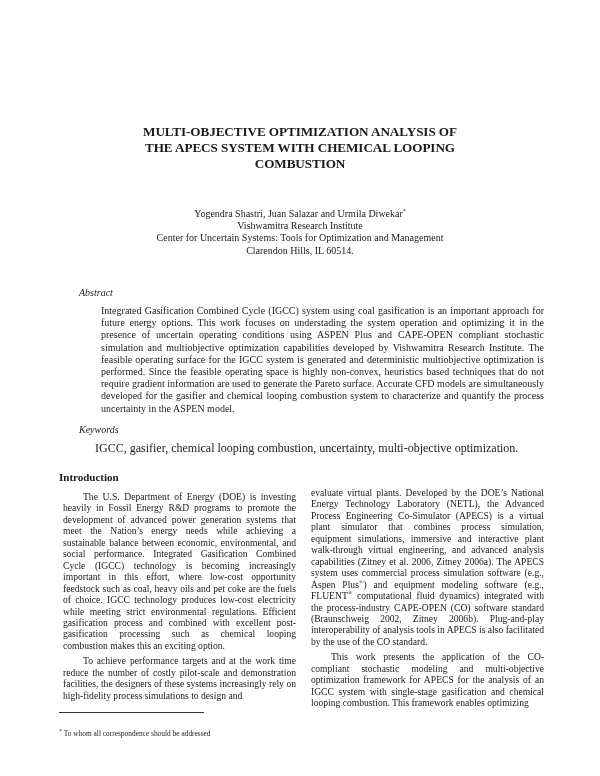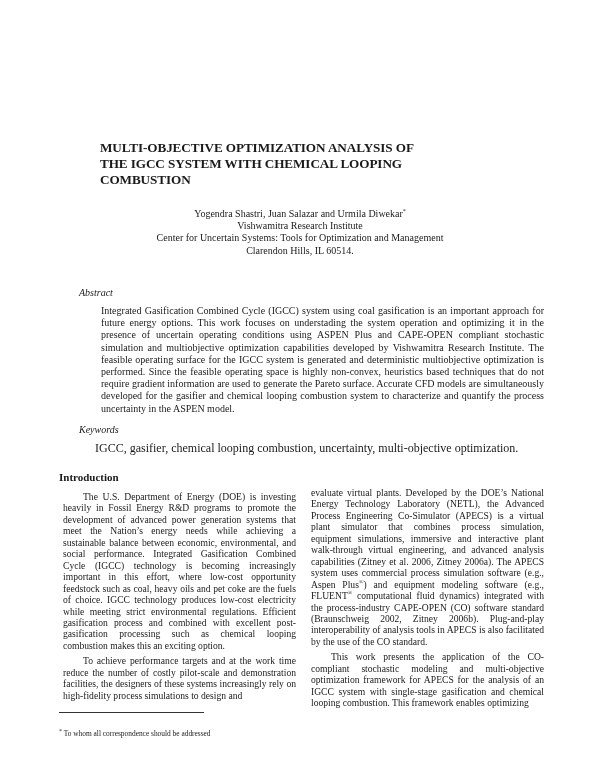--- a/index.html
+++ b/index.html
@@ -1,22 +1,22 @@
 <!DOCTYPE html>
 <html><head>
 <meta charset="utf-8">
 <style>
   html, body { margin: 0; padding: 0; background: #ffffff; }
   body {
     width: 600px; height: 776px; position: relative; overflow: hidden;
     font-family: "Liberation Serif", serif; color: #1a1a1a;
   }
   .title {
-    position: absolute; left: 100px; top: 140px; width: 400px;
-    font-weight: bold; font-size: 13.2px; line-height: 16px;
+    position: absolute; left: 100px; top: 124px; width: 400px;
+    text-align: center; font-weight: bold; font-size: 13.2px; line-height: 16px;
     letter-spacing: -0.1px;
   }
   .authors {
     position: absolute; left: 100px; top: 208px; width: 400px;
     text-align: center; font-size: 10px; line-height: 12.2px;
   }
   .authors div { white-space: nowrap; }
   sup { font-size: 6px; line-height: 0; vertical-align: super; }
   .sec-label {
     position: absolute; font-style: italic; font-size: 10px; line-height: 11px;
@@ -49,21 +49,21 @@
   }
   .footnote {
     position: absolute; left: 59px; top: 729px; font-size: 7.4px; line-height: 9px;
   }
 </style>
 </head>
 <body>
 
 <div class="title">
   <div>MULTI-OBJECTIVE OPTIMIZATION ANALYSIS OF</div>
-  <div>THE IGCC SYSTEM WITH CHEMICAL LOOPING</div>
+  <div>THE APECS SYSTEM WITH CHEMICAL LOOPING</div>
   <div>COMBUSTION</div>
 </div>
 
 <div class="authors">
   <div><span>Yogendra Shastri, Juan Salazar and Urmila Diwekar</span><sup>*</sup></div>
   <div>Vishwamitra Research Institute</div>
   <div>Center for Uncertain Systems: Tools for Optimization and Management</div>
   <div>Clarendon Hills, IL 60514.</div>
 </div>
 

